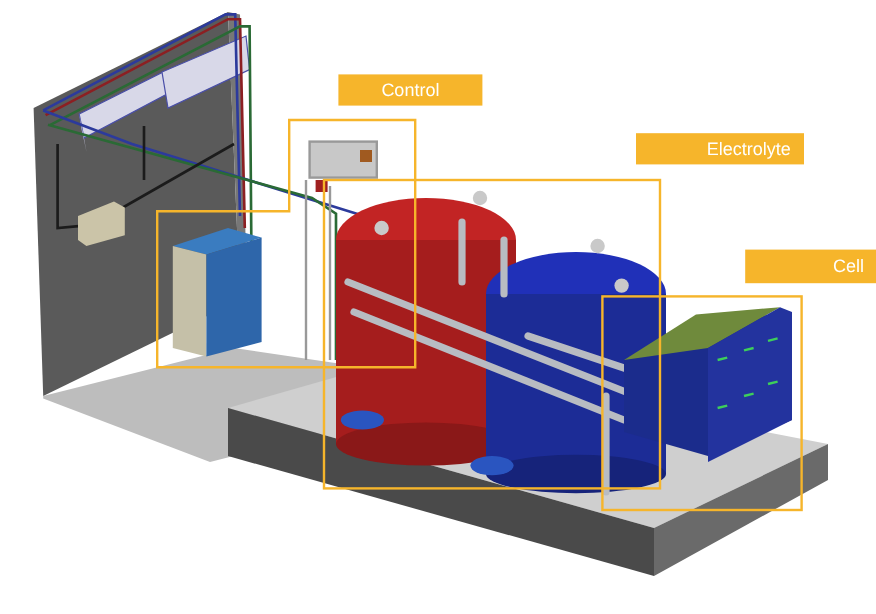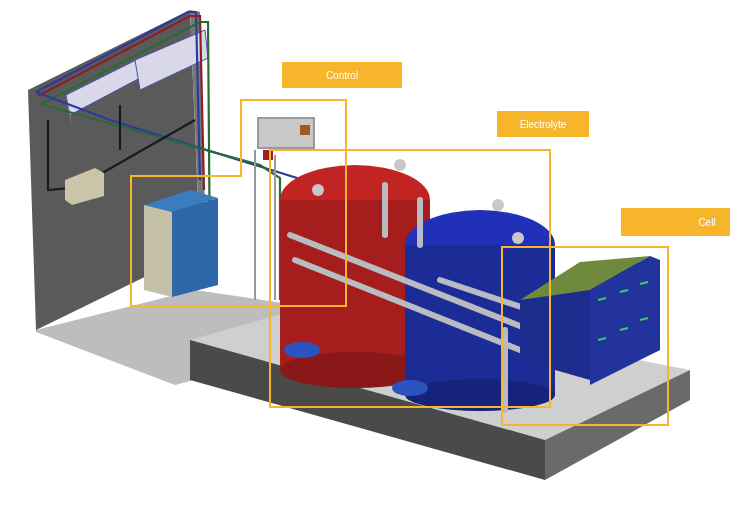--- a/index.html
+++ b/index.html
@@ -1,18 +1,18 @@
 <!DOCTYPE html>
 <html><head>
 <meta charset="utf-8">
 <style>
   html,body{margin:0;padding:0;background:#ffffff;}
   body{width:730px;height:512px;position:relative;overflow:hidden;font-family:"Liberation Sans",sans-serif;}
   #scene{position:absolute;left:0;top:0;width:730px;height:512px;}
-  .label{position:absolute;background:#f6b52b;color:#ffffff;font-family:"Liberation Sans",sans-serif;font-size:10px;display:flex;align-items:center;justify-content:center;}
+  .label{position:absolute;background:#f6b52b;color:#ffffff;font-family:"Liberation Sans",sans-serif;font-size:15px;display:flex;align-items:center;justify-content:center;}
 </style>
 </head>
 <body>
 
 <div id="scene">
 <svg width="730" height="512" viewBox="0 0 730 512" xmlns="http://www.w3.org/2000/svg">
 
   <polygon points="36,330 195,290 330,310 330,345 175,385 36,332" fill="#bdbdbd"></polygon>
 
   <polygon points="28,90 190,10 200,250 36,330" fill="#5a5a5a"></polygon>
@@ -100,15 +100,15 @@
       <line x1="640" y1="320" x2="648" y2="318"></line>
     </g>
   </g>
 
   <polygon points="241,100 346,100 346,306 131,306 131,176 241,176" fill="none" stroke="#f6b52b" stroke-width="2"></polygon>
   <rect x="270" y="150" width="280" height="257" fill="none" stroke="#f6b52b" stroke-width="2"></rect>
   <rect x="502" y="247" width="166" height="178" fill="none" stroke="#f6b52b" stroke-width="2"></rect>
 </svg>
 
 <div class="label" style="left:282px;top:62px;width:120px;height:26px;">Control</div>
-<div class="label" style="left:497px;top:111px;width:92px;height:26px;">Electrolyte</div>
+<div class="label" style="left:530px;top:111px;width:92px;height:26px;padding-left:48px;">Electrolyte</div>
 <div class="label" style="left:621px;top:208px;width:92px;height:28px;padding-left:40px;">Cell</div>
 </div>
 
 </body></html>

